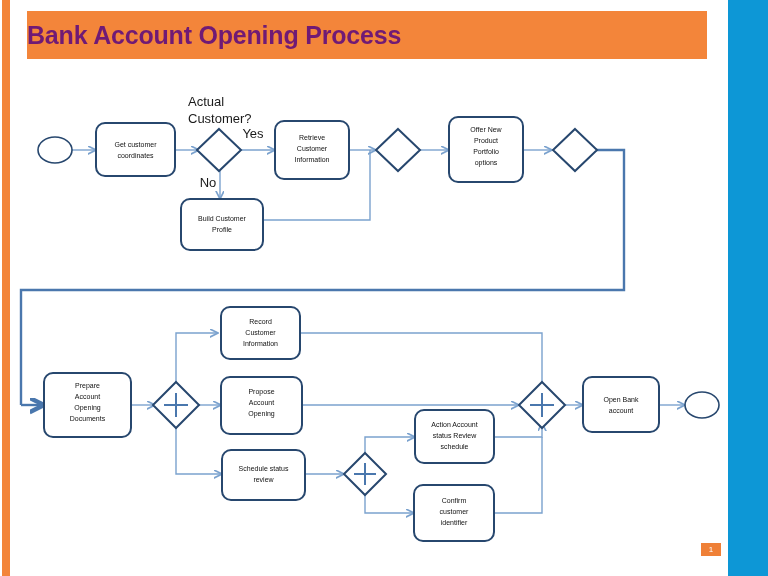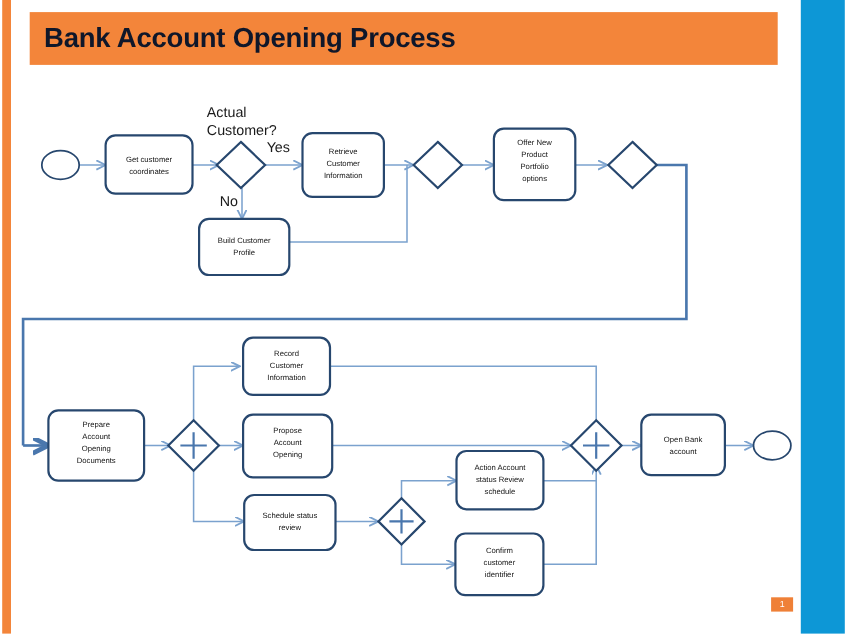--- a/index.html
+++ b/index.html
@@ -18,22 +18,22 @@
   .right-band{
     position:absolute;right:0;top:0;width:40px;height:576px;
     background:#0d97d6;
   }
   
   .title-bar{
     position:absolute;left:27px;top:11px;width:680px;height:48px;
     background:#f3853a;display:flex;align-items:center;
   }
   .title-bar .title-text{
-    color:#0f172a;font-size:25px;font-weight:bold;letter-spacing:-0.2px;
-    padding-left:13px;line-height:1;white-space:nowrap;
+    color:#701a75;font-size:25px;font-weight:bold;letter-spacing:-0.2px;
+    line-height:1;white-space:nowrap;
   }
   
   .page-badge{
     position:absolute;left:701px;top:543px;width:20px;height:13px;
     background:#ef8037;color:#ffffff;font-size:8px;
     display:flex;align-items:center;justify-content:center;
   }
   
   #flow{position:absolute;left:0;top:60px;width:768px;height:500px;}
   .task-box{fill:#ffffff;stroke:#27476e;stroke-width:2;}

